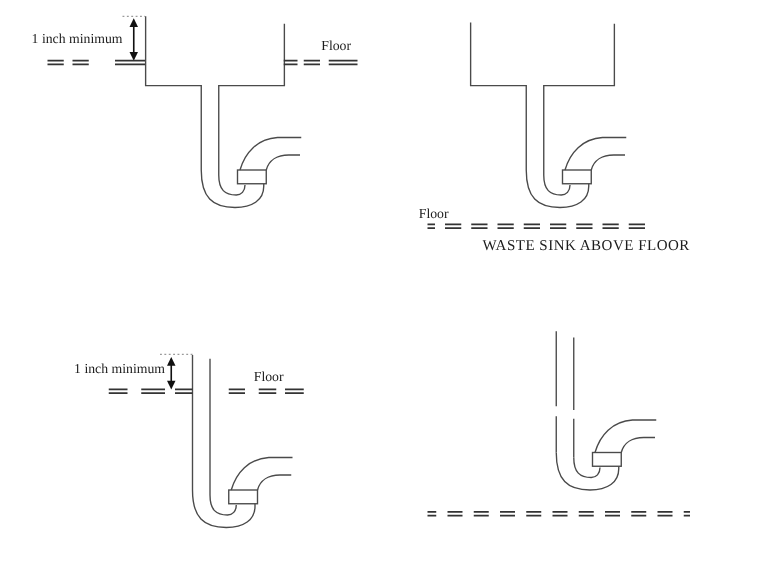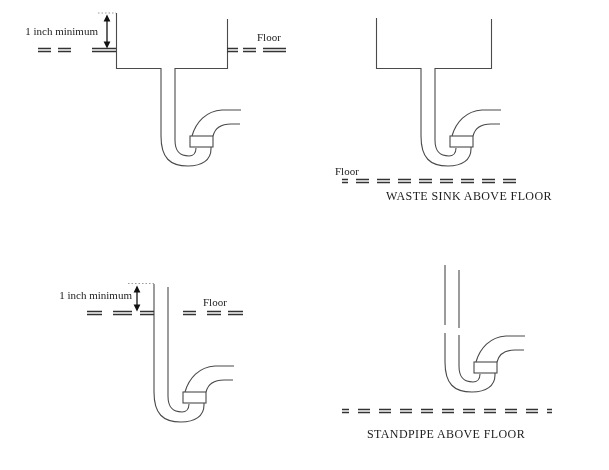--- a/index.html
+++ b/index.html
@@ -112,14 +112,13 @@
 
   <div class="label small-label align-center" style="left:335px; top:165px; width:40px;">Floor</div>
 
   <div class="label caption" style="left:345px; top:190px; width:180px;margin-left:34px;">WASTE SINK ABOVE FLOOR</div>
 
   <div class="label small-label align-right" style="left:48px; top:289px; width:84px;">1 inch minimum</div>
 
   <div class="label small-label align-center" style="left:203px; top:296px; width:40px;">Floor</div>
 
 
-  <div class="label caption" style="left:356px; top:428px; width:180px;">STANDPIPE ABOVE FLOOR</div>
 </div>
 
 </body></html>

